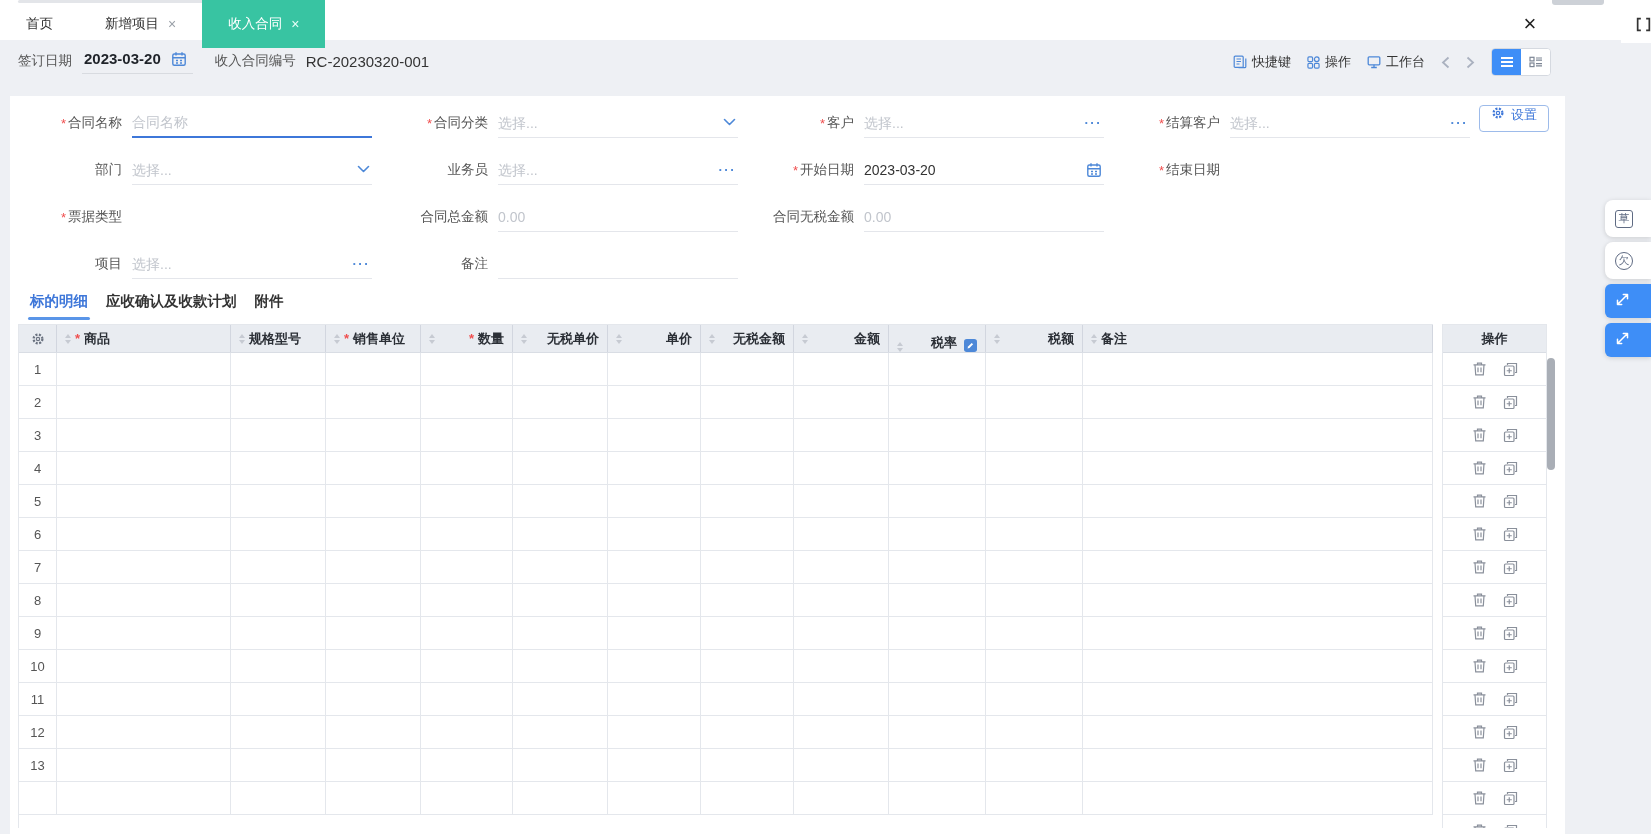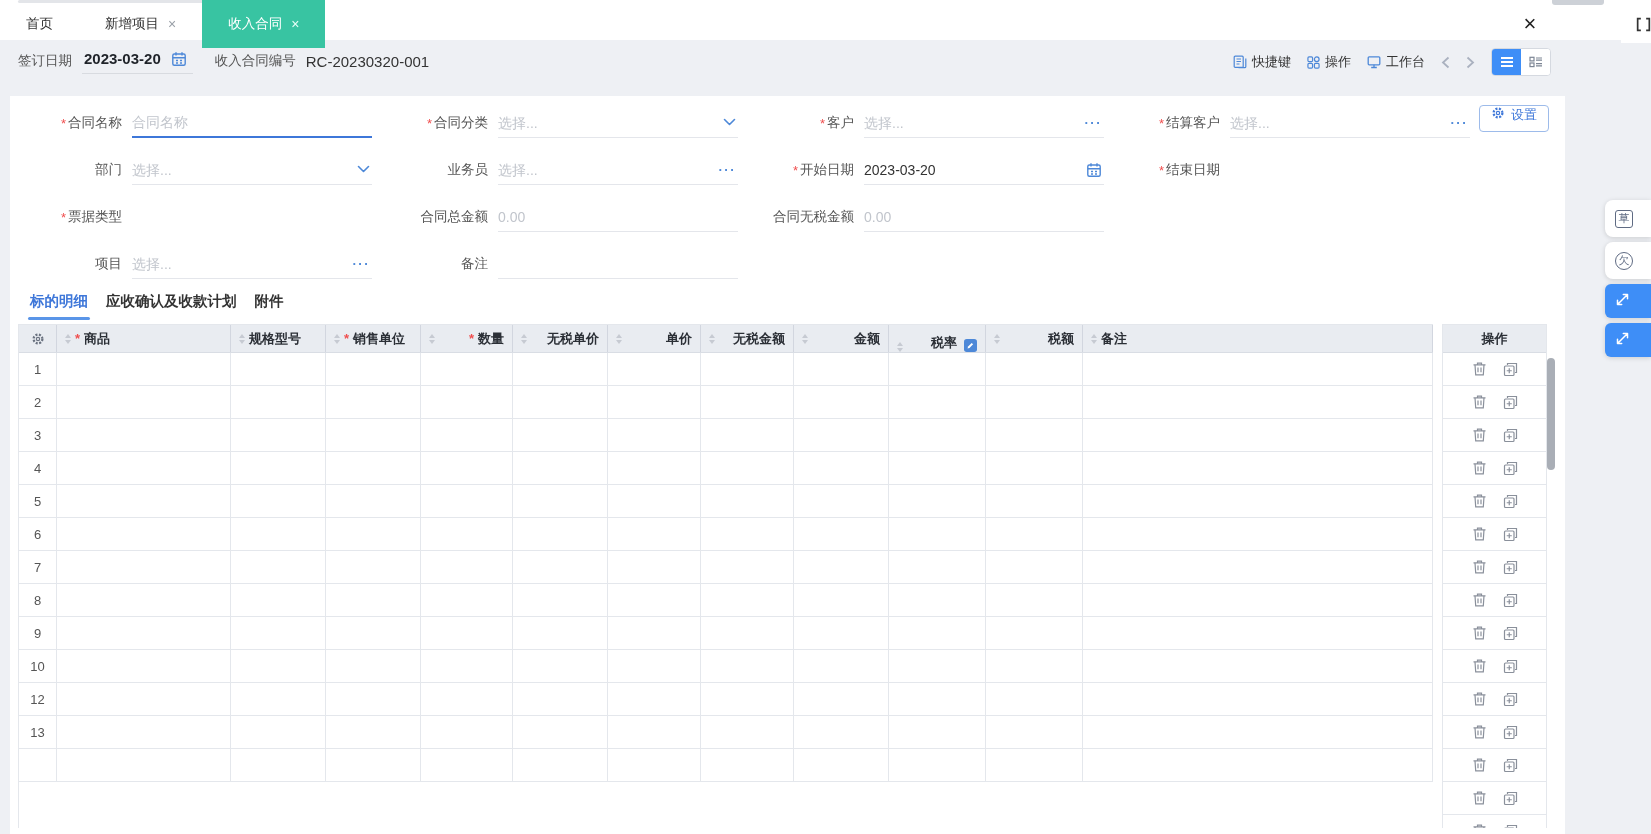--- a/index.html
+++ b/index.html
@@ -569,20 +569,34 @@
           <div class="td" style="width: 92px;"></div>
           <div class="td" style="width: 95px;"></div>
           <div class="td" style="width: 93px;"></div>
           <div class="td" style="width: 93px;"></div>
           <div class="td" style="width: 95px;"></div>
           <div class="td" style="width: 97px;"></div>
           <div class="td" style="width: 97px;"></div>
           <div class="td" style="width: 350px;"></div>
         </div>
         <div class="trow">
+          <div class="rn">11</div>
+          <div class="td" style="width: 174px;"></div>
+          <div class="td" style="width: 95px;"></div>
+          <div class="td" style="width: 95px;"></div>
+          <div class="td" style="width: 92px;"></div>
+          <div class="td" style="width: 95px;"></div>
+          <div class="td" style="width: 93px;"></div>
+          <div class="td" style="width: 93px;"></div>
+          <div class="td" style="width: 95px;"></div>
+          <div class="td" style="width: 97px;"></div>
+          <div class="td" style="width: 97px;"></div>
+          <div class="td" style="width: 350px;"></div>
+        </div>
+        <div class="trow">
           <div class="rn">12</div>
           <div class="td" style="width: 174px;"></div>
           <div class="td" style="width: 95px;"></div>
           <div class="td" style="width: 95px;"></div>
           <div class="td" style="width: 92px;"></div>
           <div class="td" style="width: 95px;"></div>
           <div class="td" style="width: 93px;"></div>
           <div class="td" style="width: 93px;"></div>
           <div class="td" style="width: 95px;"></div>
           <div class="td" style="width: 97px;"></div>

